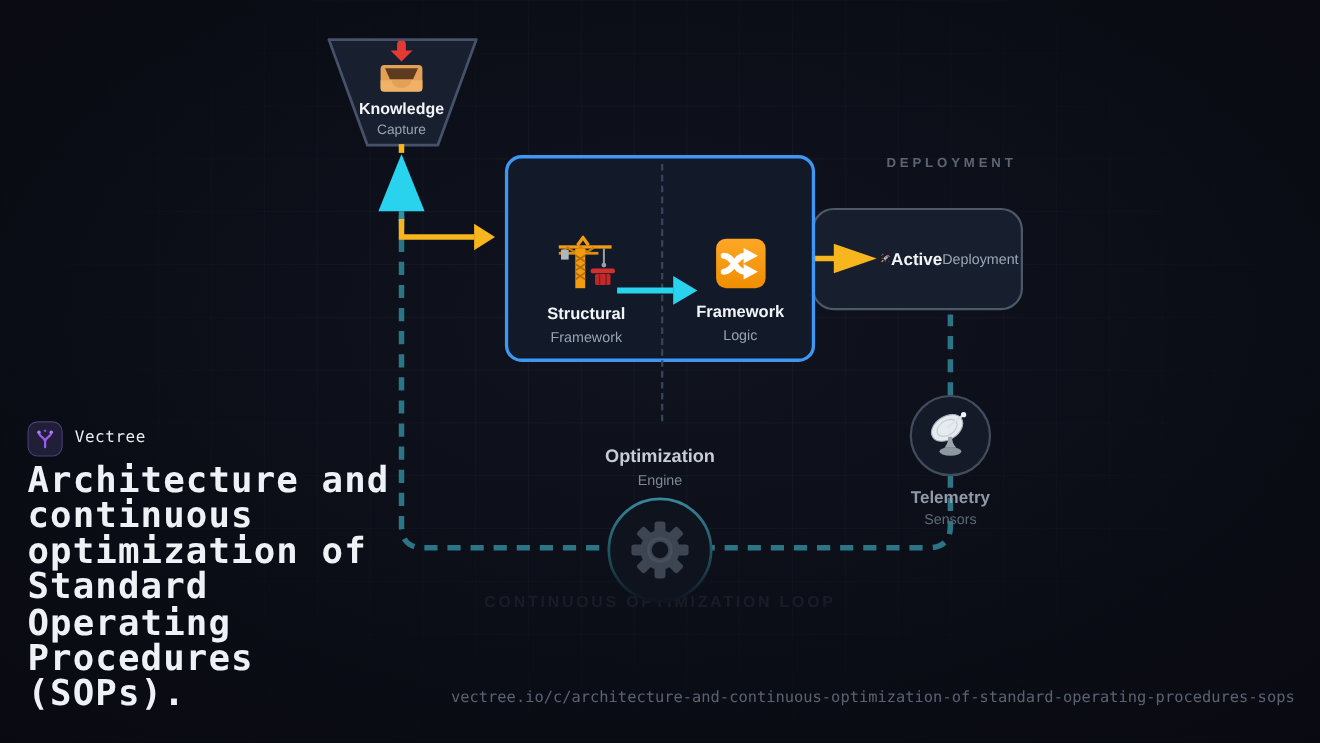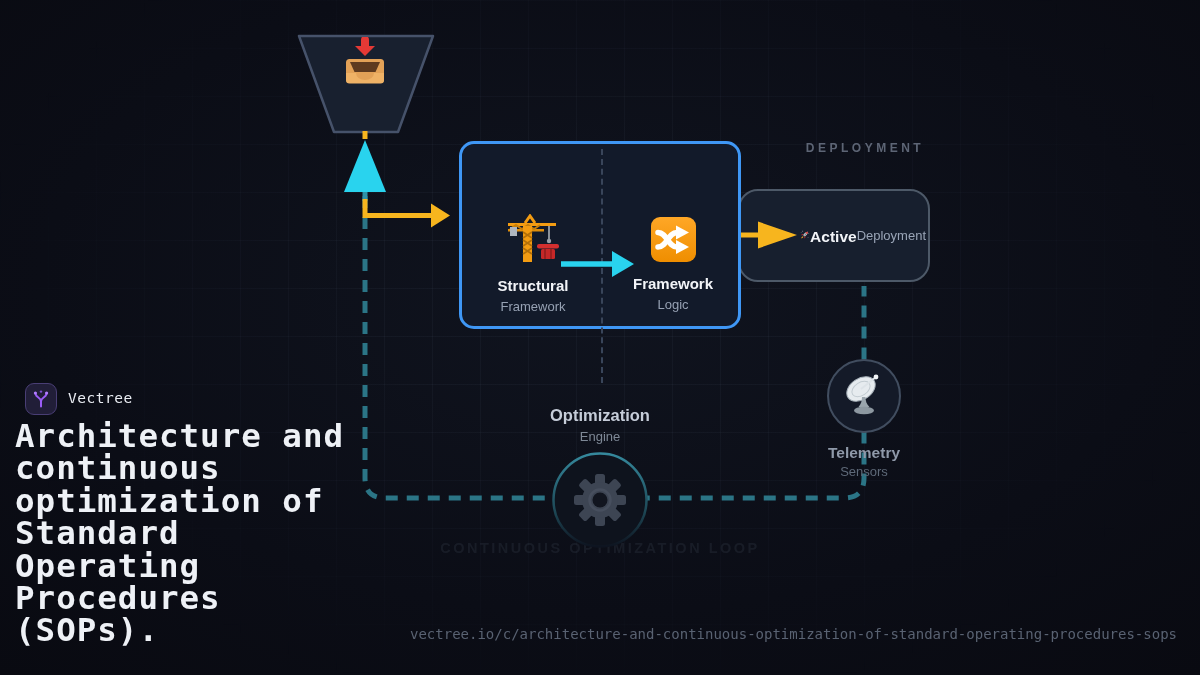--- a/index.html
+++ b/index.html
@@ -73,21 +73,21 @@
   .logo-badge{
     position:absolute;left:25px;top:383px;width:32px;height:32px;
     background:#211e38;border:1.5px solid #493e75;border-radius:9px;
     box-sizing:border-box;display:flex;align-items:center;justify-content:center;z-index:4;
   }
   .brand-name{
     position:absolute;left:68px;top:390px;font-family:"DejaVu Sans Mono",monospace;
     font-weight:normal;font-size:14.5px;letter-spacing:0.5px;color:#e9ecf2;z-index:4;
   }
   .headline{
-    position:absolute;left:15px;top:420px;width:420px;z-index:4;
+    position:absolute;left:25px;top:420px;width:420px;z-index:4;
     font-family:"DejaVu Sans Mono",monospace;font-weight:bold;
     font-size:32.5px;line-height:32.4px;letter-spacing:1px;color:#eef1f6;
     white-space:pre-line;
   }
   .footer-url{
     position:absolute;right:23px;top:626px;z-index:4;
     font-family:"DejaVu Sans Mono",monospace;font-size:14px;color:#596272;
     white-space:nowrap;
   }
   .z1{z-index:1;} .z2{z-index:2;} .z4{z-index:4;} .z5{z-index:5;}
@@ -107,20 +107,24 @@
   <svg class="abs z2" width="140" height="102" viewBox="0 0 140 102" style="left:296px;top:33px;">
     <polygon points="3,3 137,3 102,99 38,99" fill="#18202f" stroke="#46526a" stroke-width="2.5" stroke-linejoin="round"></polygon>
   </svg>
   <svg class="abs z5" width="48" height="50" viewBox="0 0 48 50" style="left:341px;top:37px;">
     <path d="M24 3 L24 9" stroke="#e53935" stroke-width="8" stroke-linecap="round"></path>
     <polygon points="14,9 34,9 24,19" fill="#e53935"></polygon>
     <rect x="5" y="22" width="38" height="24" rx="3.5" fill="#e2a157"></rect>
     <path d="M9 25 h30 l-4.5 10 h-21 z" fill="#5e3a1f"></path>
     <path d="M5 36 h10 a9 7 0 0 0 18 0 h10 v7 a3.5 3.5 0 0 1 -3.5 3.5 h-31 a3.5 3.5 0 0 1 -3.5 -3.5 z" fill="#efb266"></path>
   </svg>
+  <div class="abs z5" style="left:300px;top:91px;width:130px;">
+    <div class="node-title cap-title">Knowledge</div>
+    <div class="node-sub" style="font-size:12.5px;margin-top:1px;">Capture</div>
+  </div>
 
   <div class="core-box">
     <div class="core-divider"></div>
 
     <div class="module" style="left:6px;top:70px;">
       <svg width="54" height="52" viewBox="0 0 54 52">
         <path d="M19 9 L24 2 L29 9" fill="none" stroke="#f39c12" stroke-width="3"></path>
         <rect x="2" y="9" width="48" height="3" fill="#f39c12"></rect>
         <rect x="2" y="15" width="36" height="2.5" fill="#e08e0b"></rect>
         <path d="M4 15 L10 11 L16 15 L22 11 L28 15 L34 11" fill="none" stroke="#c87f0a" stroke-width="2"></path>

